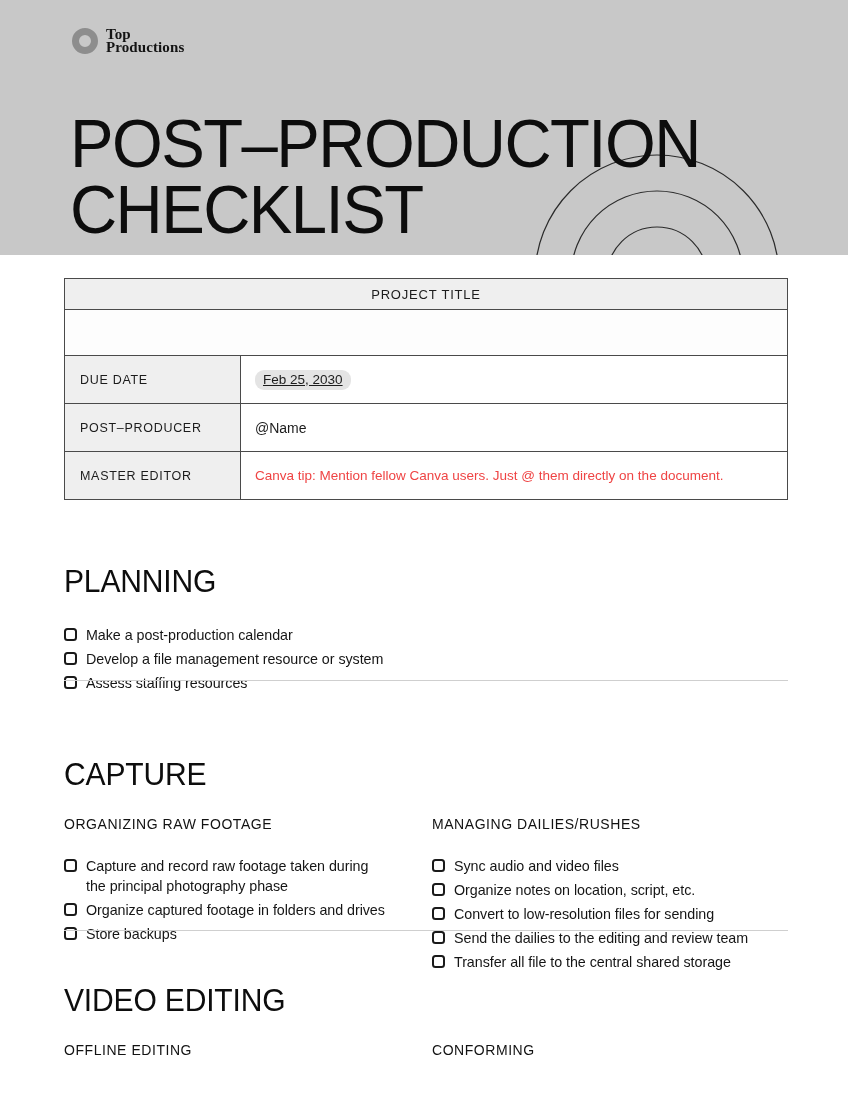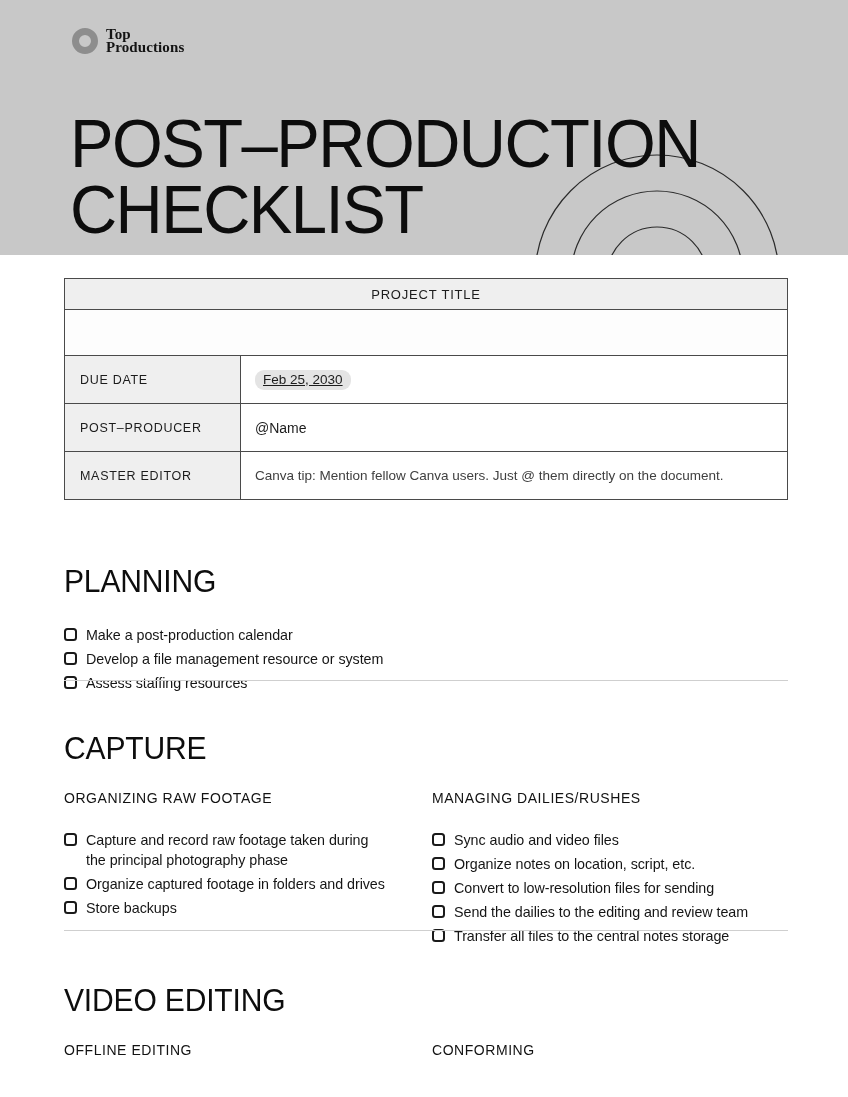--- a/index.html
+++ b/index.html
@@ -143,21 +143,21 @@
     display: inline-block;
     background: #e4e4e4;
     border-radius: 9px;
     padding: 2px 8px 3px;
     font-size: 13.5px;
     color: #1c1c1c;
     line-height: 15px;
     text-decoration: underline;
   }
   .mention { font-size: 14px; color: #1c1c1c; }
-  .hint { font-size: 13.5px; color: #404040; }
+  .hint { font-size: 13.5px; color: #ef4444; }
 
   
   .section { position: absolute; left: 64px; width: 724px; margin-top: 34px; }
   .section-heading {
     font-family: "Liberation Sans Narrow", "Liberation Sans", sans-serif;
     font-size: 31px;
     line-height: 31px;
     letter-spacing: -0.2px;
     color: #0d0d0d;
     font-weight: normal;
@@ -282,21 +282,21 @@
             <span class="checkbox"></span>
             <span class="check-label">Assess staffing resources</span>
           </li>
         </ul>
       </div>
     </div>
   </div>
 
   <div class="divider" style="top:425px;"></div>
 
-  <div class="section" style="top:444px;">
+  <div class="section" style="top:470px;">
     <h2 class="section-heading">CAPTURE</h2>
 
     <div class="cols" style="margin-top:26px;">
       <div class="col">
         <div class="sub-heading">ORGANIZING RAW FOOTAGE</div>
         <ul class="checklist" style="margin-top:24px;">
           <li class="check-item">
             <span class="checkbox"></span>
             <span class="check-label" style="max-width:300px;">Capture and record raw footage taken during the principal photography phase</span>
           </li>
@@ -325,21 +325,21 @@
           <li class="check-item">
             <span class="checkbox"></span>
             <span class="check-label">Convert to low-resolution files for sending</span>
           </li>
           <li class="check-item">
             <span class="checkbox"></span>
             <span class="check-label">Send the dailies to the editing and review team</span>
           </li>
           <li class="check-item">
             <span class="checkbox"></span>
-            <span class="check-label">Transfer all files to the central notes storage</span>
+            <span class="check-label">Transfer all file to the central shared storage</span>
           </li>
         </ul>
       </div>
     </div>
   </div>
 
   <div class="divider" style="top:675px;"></div>
 
   <div class="section" style="top:696px;">
     <h2 class="section-heading">VIDEO EDITING</h2>

